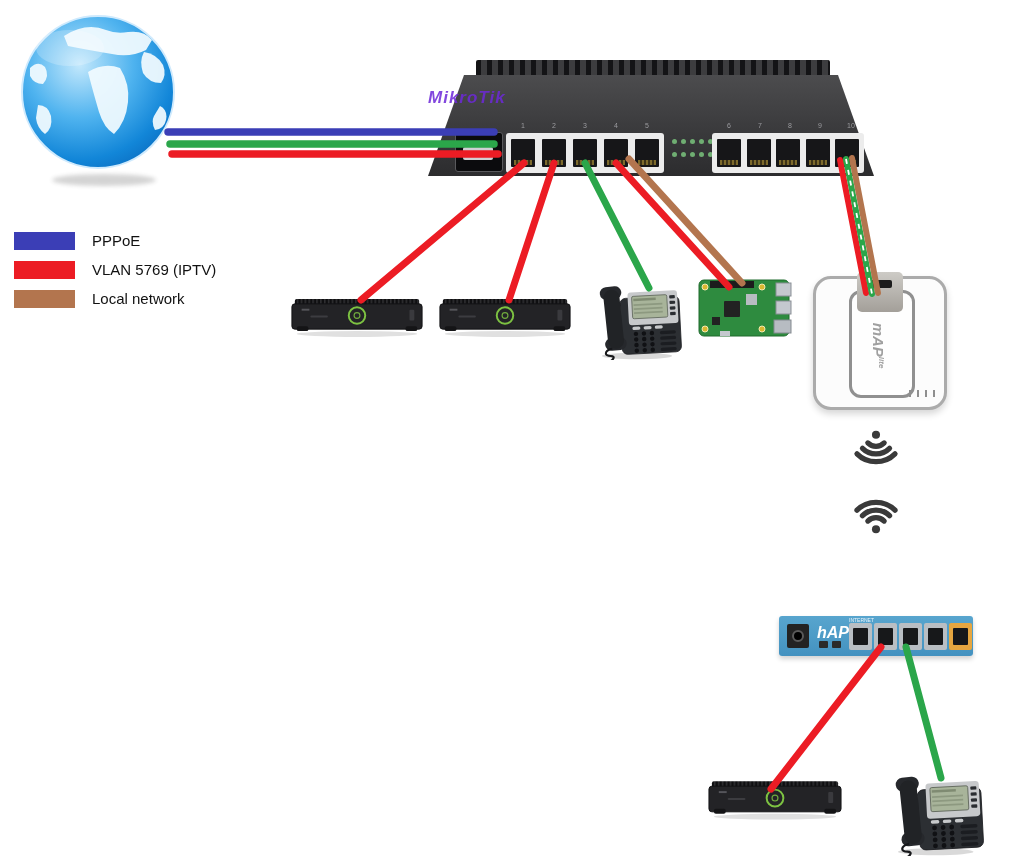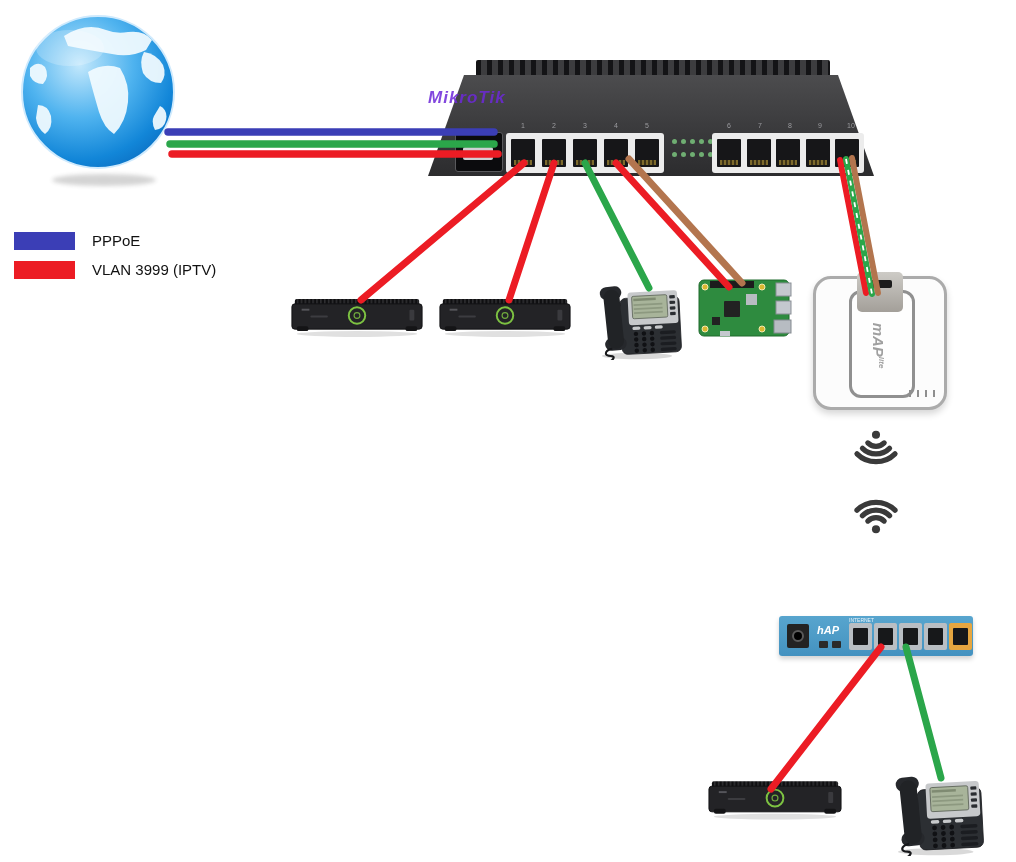--- a/index.html
+++ b/index.html
@@ -49,21 +49,21 @@
            background:linear-gradient(#fbfbfa,#e8e8e6);border:1px solid #d2d2d0;
            clip-path:polygon(5% 0,95% 0,100% 100%,0 100%);}
   .hap-sticker{position:absolute;left:96px;top:6px;width:68px;height:9px;background:#74b6dc;opacity:.8;border-radius:1px;}
   .hap-toptext{position:absolute;left:0;top:26px;width:100%;text-align:center;font-size:9px;font-style:italic;
            color:#c6c6c4;letter-spacing:1px;}
   .hap-front{position:absolute;left:4px;top:58px;width:194px;height:40px;border-radius:3px;
            background:linear-gradient(#58a5ce,#4492c0);box-shadow:0 3px 5px rgba(0,0,0,.18);}
   .hap-power{position:absolute;left:8px;top:8px;width:22px;height:24px;background:#232323;border-radius:2px;}
   .hap-power:after{content:"";position:absolute;left:5px;top:6px;width:12px;height:12px;border-radius:50%;
            background:#000;border:2px solid #5a5a5a;box-sizing:border-box;}
-  .hap-logo{position:absolute;left:38px;top:8px;color:#fff;font-weight:bold;font-size:11px;font-style:italic;}
+  .hap-logo{position:absolute;left:38px;top:8px;color:#fff;font-weight:bold;font-size:16px;font-style:italic;}
   .hap-btn{position:absolute;background:#2b2b2b;border-radius:1px;}
   .hap-ports{position:absolute;left:70px;top:7px;display:flex;gap:2px;}
   .hap-port{width:23px;height:27px;background:#b9bec3;border-radius:2px;position:relative;}
   .hap-port:after{content:"";position:absolute;left:4px;top:5px;width:15px;height:17px;background:#17181a;border-radius:1px;}
   .hap-port.poe{background:#e6a640;}
   .hap-internet{position:absolute;left:70px;top:1px;width:23px;text-align:center;font-size:5px;color:#eaf4fa;}
   
   .globe{left:18px;top:10px;width:170px;height:182px;}
   .wifi{left:846px;top:430px;width:68px;height:98px;}
   .cables{left:0;top:0;width:1016px;height:862px;pointer-events:none;z-index:5;}
@@ -243,21 +243,25 @@
   <span class="r-plabel" style="left:423px">10</span>
 </div>
 
 <div class="abs legend">
   <div class="legend-row">
     <div class="legend-swatch" style="background: rgb(59, 62, 182);"></div>
     <div class="legend-label">PPPoE</div>
   </div>
   <div class="legend-row">
     <div class="legend-swatch" style="background: rgb(236, 28, 36);"></div>
-    <div class="legend-label">VLAN 3999 (IPTV)</div>
+    <div class="legend-label">VLAN 5769 (IPTV)</div>
+  </div>
+  <div class="legend-row">
+    <div class="legend-swatch" style="background: rgb(179, 117, 78);"></div>
+    <div class="legend-label">Local network</div>
   </div>
 </div>
 
 <svg class="abs dev" style="left:289px;top:296px" width="136" height="41" viewBox="0 0 140 42">
     <use href="#sym-stb"></use>
   </svg>
 <svg class="abs dev" style="left:437px;top:296px" width="136" height="41" viewBox="0 0 140 42">
     <use href="#sym-stb"></use>
   </svg>
 <svg class="abs dev" style="left:597px;top:280px" width="88" height="80" viewBox="0 0 110 100">

